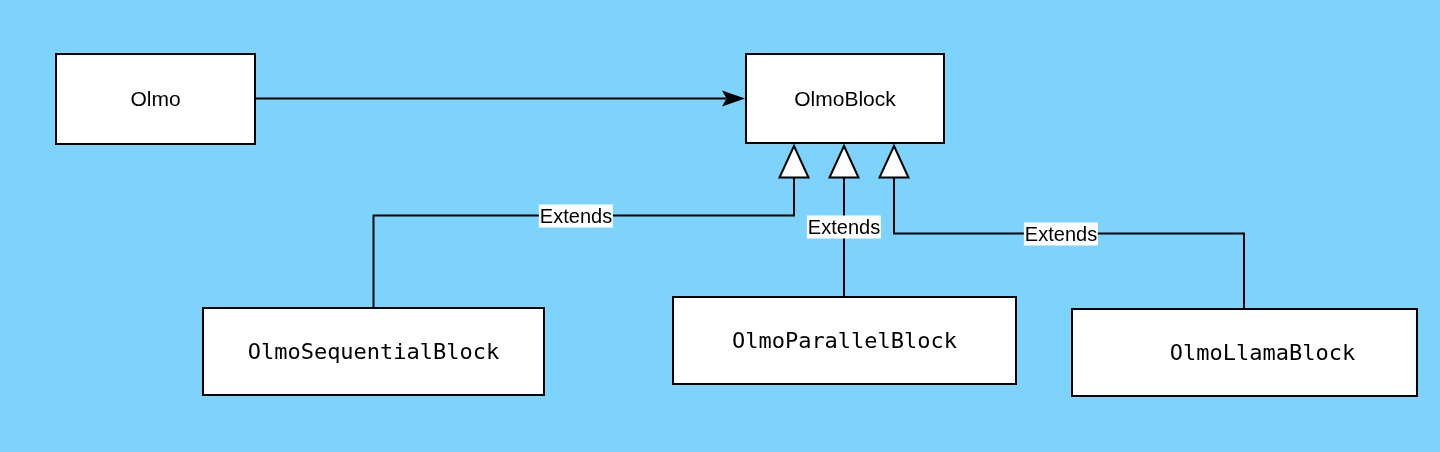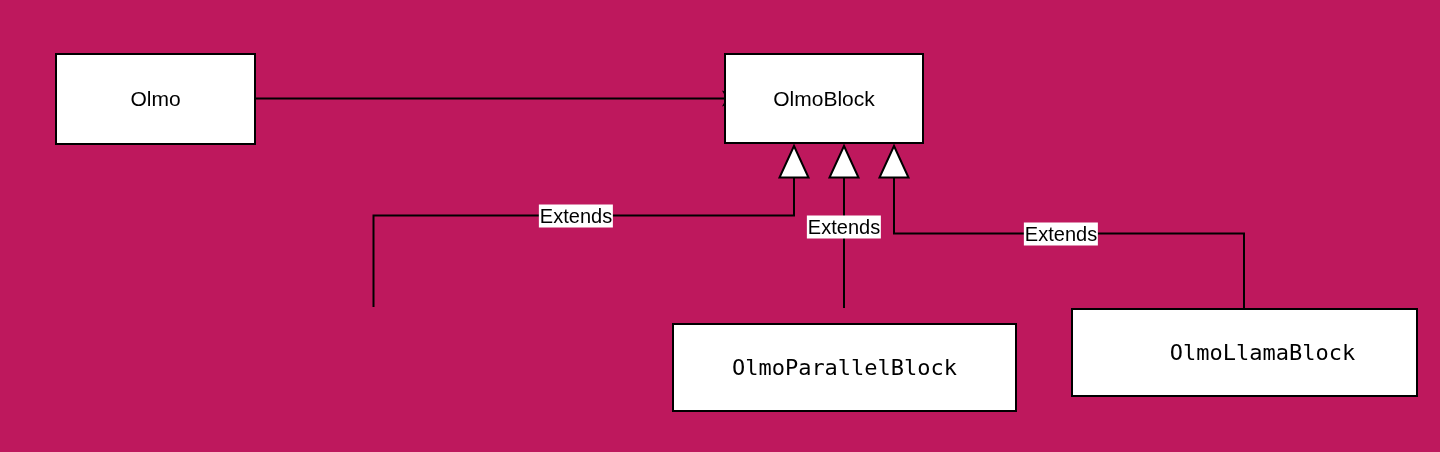--- a/index.html
+++ b/index.html
@@ -4,21 +4,21 @@
 <style>
   html, body {
     margin: 0;
     padding: 0;
     background: #ffffff;
   }
   .canvas {
     position: relative;
     width: 1440px;
     height: 452px;
-    background: #be185d;
+    background: #7dd3fc;
     overflow: hidden;
     font-family: "Liberation Sans", sans-serif;
     color: #000000;
     text-decoration: underline;
   }
   .connector-layer {
     position: absolute;
     left: 0;
     top: 0;
     width: 1440px;
@@ -73,26 +73,29 @@
 
     <polygon points="794,146 779.5,177.5 808.5,177.5" fill="#ffffff" stroke="#000000" stroke-width="2"></polygon>
     <polygon points="844,146 829.5,177.5 858.5,177.5" fill="#ffffff" stroke="#000000" stroke-width="2"></polygon>
     <polygon points="894,146 879.5,177.5 908.5,177.5" fill="#ffffff" stroke="#000000" stroke-width="2"></polygon>
   </svg>
 
   <div class="node sans" style="left:55px; top:53px; width:201px; height:92px;">
     <span>Olmo</span>
   </div>
 
-  <div class="node sans" style="left:724px; top:53px; width:200px; height:91px;text-align:center;">
+  <div class="node sans" style="left:745px; top:53px; width:200px; height:91px;text-align:center;">
     <span>OlmoBlock</span>
   </div>
 
+  <div class="node mono" style="left:202px; top:307px; width:343px; height:89px;">
+    <span>OlmoSequentialBlock</span>
+  </div>
 
-  <div class="node mono" style="left:672px; top:323px; width:345px; height:89px;">
+  <div class="node mono" style="left:672px; top:296px; width:345px; height:89px;">
     <span>OlmoParallelBlock</span>
   </div>
 
   <div class="node mono" style="left:1071px; top:308px; width:347px; height:89px;padding-left:36px;">
     <span>OlmoLlamaBlock</span>
   </div>
 
   <div class="edge-label" style="left:576px; top:216px;">Extends</div>
 
   <div class="edge-label" style="left:844px; top:227px;">Extends</div>

